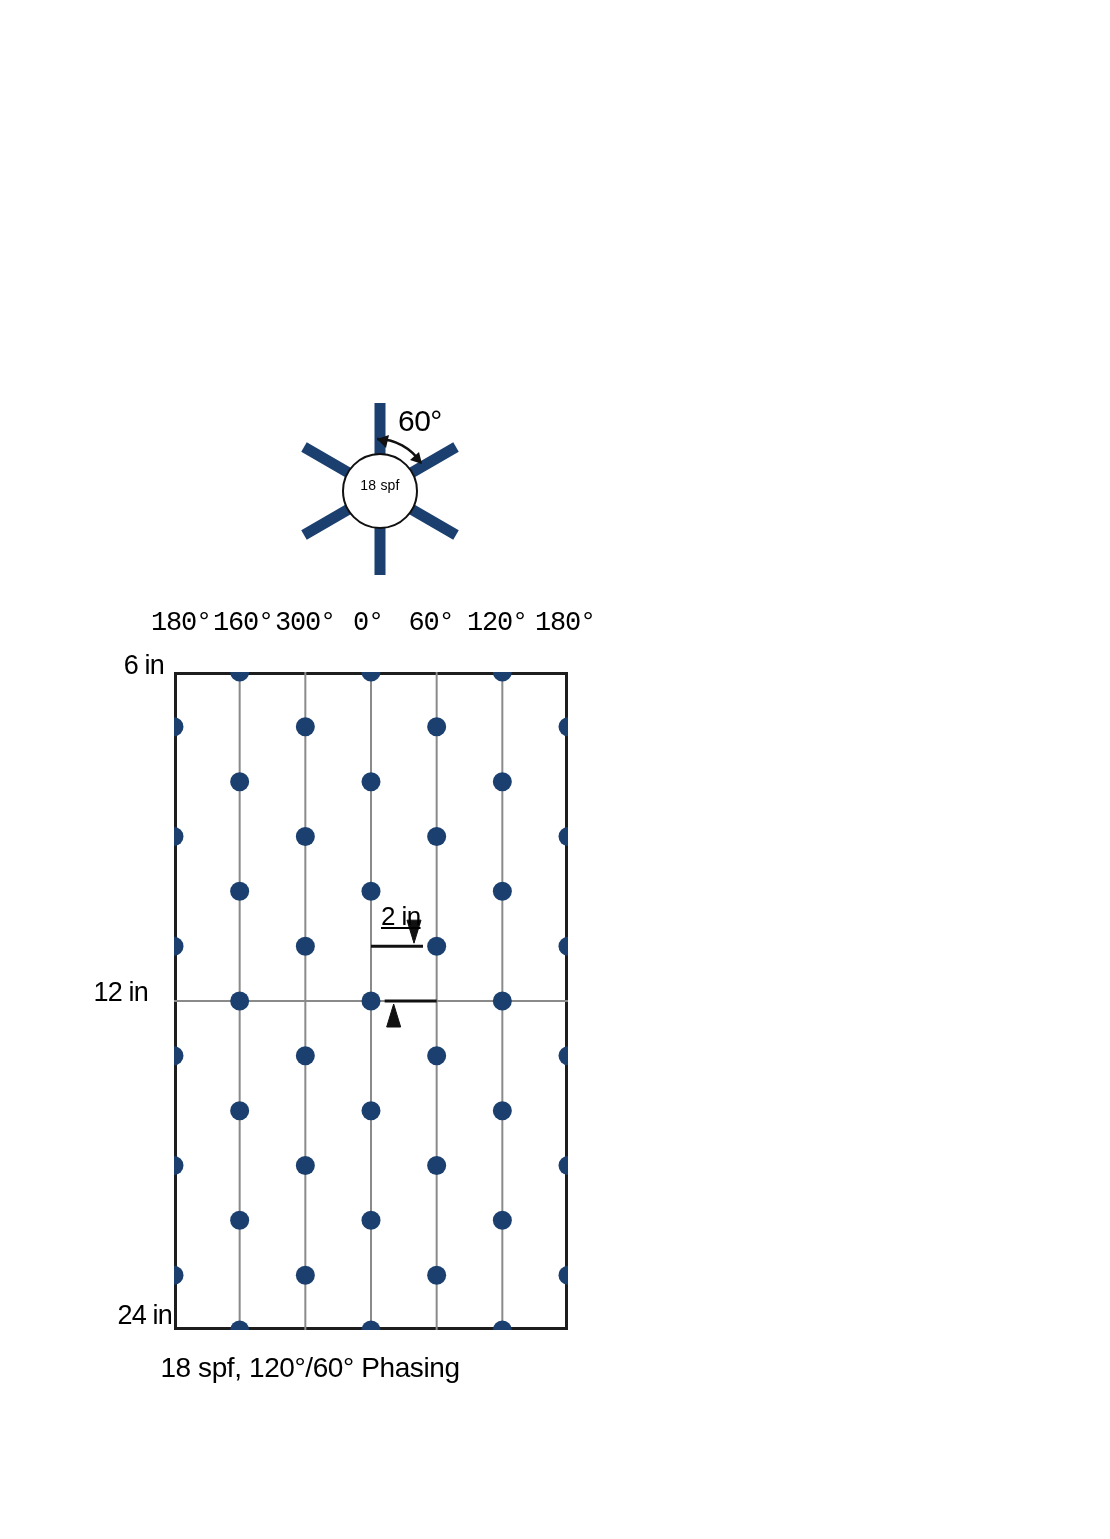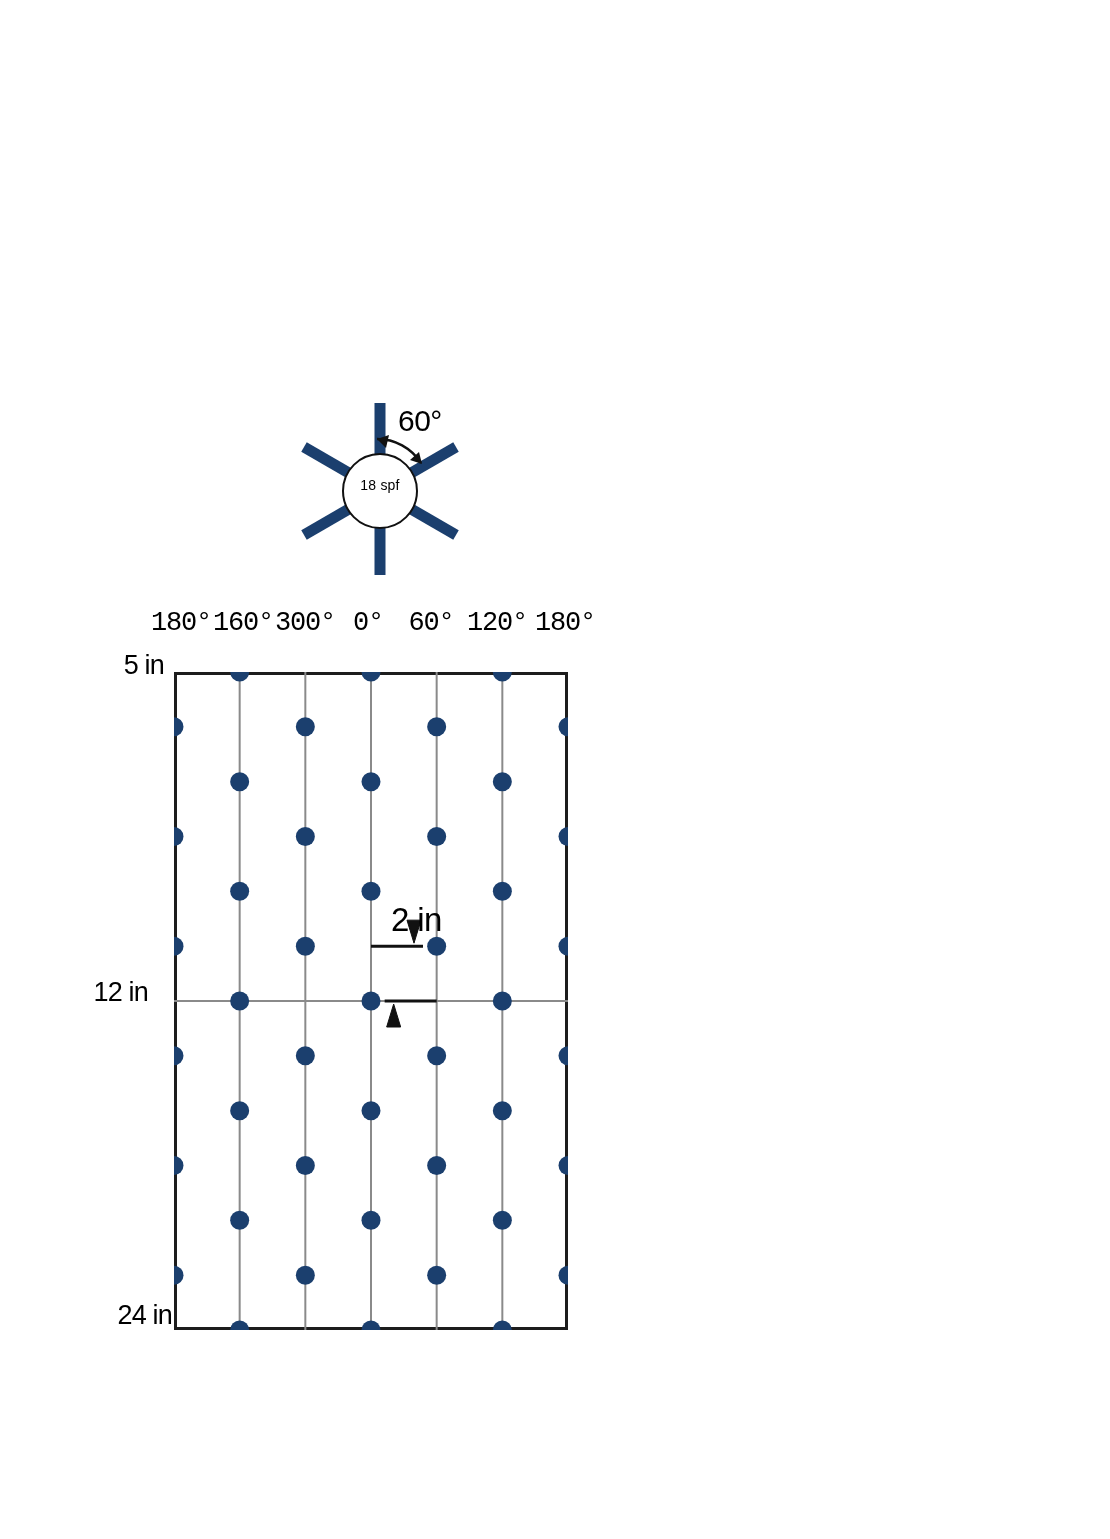--- a/index.html
+++ b/index.html
@@ -38,21 +38,21 @@
     left:174px;top:672px;width:394px;height:658px;
     border:3px solid #1d1d1d;box-sizing:border-box;background:#fff;
   }
   #chart-svg{position:absolute;left:174px;top:672px;width:394px;height:658px;}
 
   .y-axis-label{font-size:27px;letter-spacing:-.8px;text-align:right;width:140px;}
   #y-0{left:24px;top:650px;}
   #y-12{left:8px;top:977px;}
   #y-24{left:32px;top:1300px;}
 
-  #dim-2in-label{left:391px;top:901px;font-size:33px;letter-spacing:-.6px;}
+  #dim-2in-label{left:381px;top:901px;font-size:26px;letter-spacing:-.6px;text-decoration:underline;}
 
   #left-caption{
     left:0px;top:1352px;width:620px;text-align:center;
     font-size:28px;letter-spacing:-.4px;
   }
 
   
   #right-panel{left:620px;top:0;width:490px;height:1539px;}
 </style>
 </head>
@@ -150,26 +150,27 @@
           <circle cx="328.33333333333337" cy="658" r="9.5" fill="#1b3f6e"></circle>
         </g>
       <g id="dim-anno" stroke="#111" fill="#111">
           <line x1="197" y1="274.1666666666667" x2="249" y2="274.1666666666667" stroke-width="3"></line>
           <line x1="262.66666666666663" y1="329" x2="210.66666666666663" y2="329" stroke-width="3"></line>
           <polygon points="233,248.16666666666669 247,248.16666666666669 240,271.1666666666667"></polygon>
           <polygon points="212.66666666666663,355 226.66666666666663,355 219.66666666666663,332"></polygon>
         </g>
     </svg>
 
-    <div class="abs y-axis-label" id="y-0">5 in</div>
+    <div class="abs y-axis-label" id="y-0">6 in</div>
     <div class="abs y-axis-label" id="y-12">12 in</div>
     <div class="abs y-axis-label" id="y-24">24 in</div>
 
     <div class="abs" id="dim-2in-label">2 in</div>
 
+    <div class="abs" id="left-caption">18 spf, 120°/60° Phasing</div>
   </div>
 
   <div class="abs" id="right-panel">
 
     
 
     
 
     
   </div>

